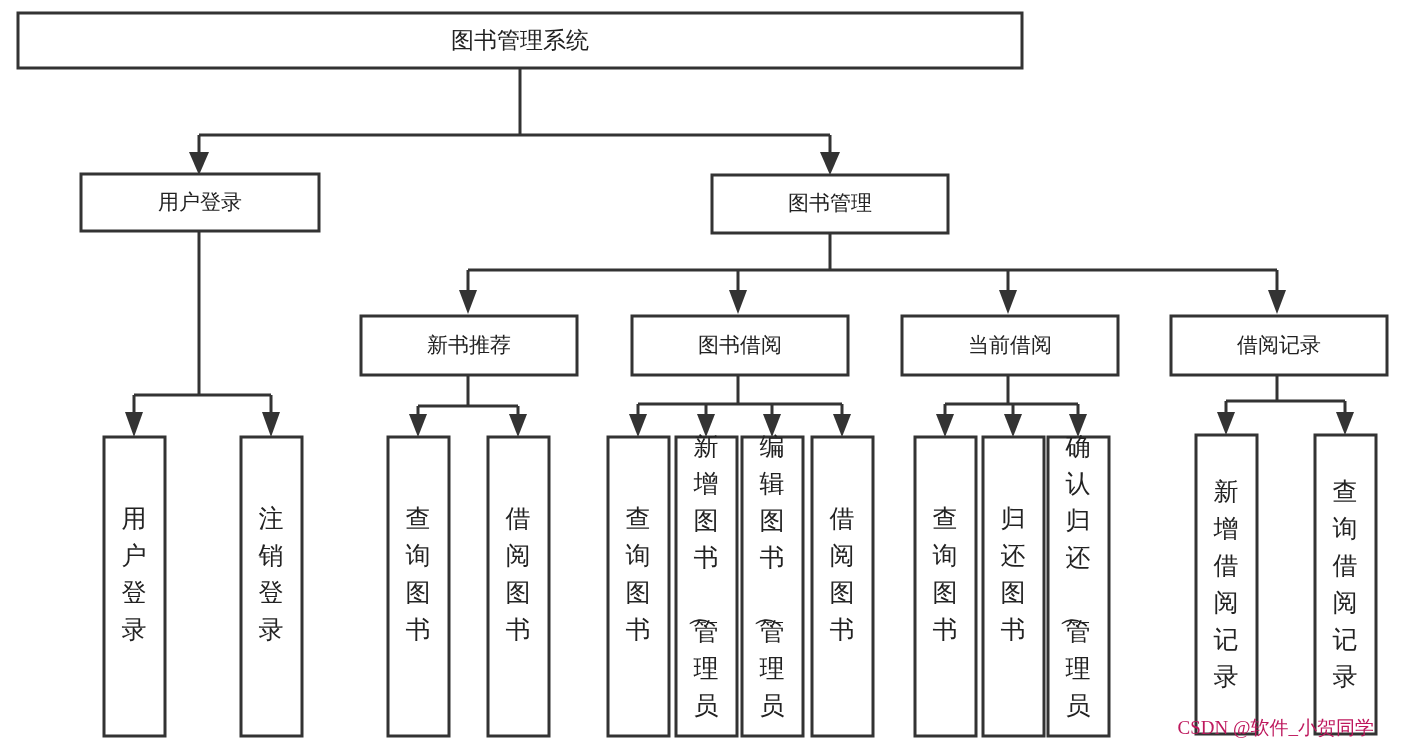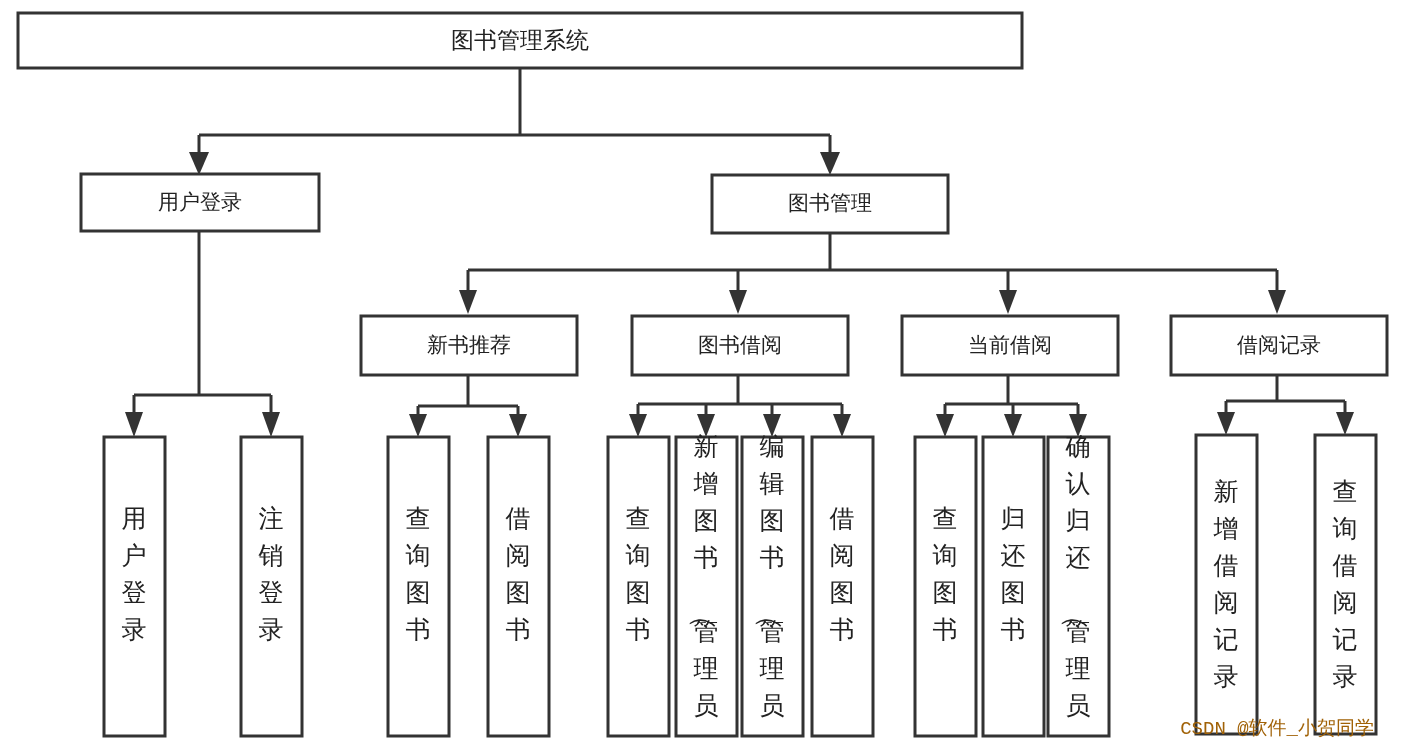--- a/index.html
+++ b/index.html
@@ -52,23 +52,23 @@
   .vert-label-char {
     fill: #222222;
     font-family: "Liberation Sans", "DejaVu Sans", sans-serif;
     font-size: 25px;
     text-anchor: middle;
   }
   .watermark {
     position: absolute;
     right: 8px;
     bottom: 6px;
-    font-family: Liberation Mono, monospace;
+    font-family: Liberation Serif, serif;
     font-size: 19px;
-    color: #a16207;
+    color: #be185d;
     white-space: nowrap;
     pointer-events: none;
   }
 </style>
 </head>
 <body>
 
 <div id="diagram-root">
   <svg id="flowchart" viewBox="0 0 1405 747" xmlns="http://www.w3.org/2000/svg">
 

